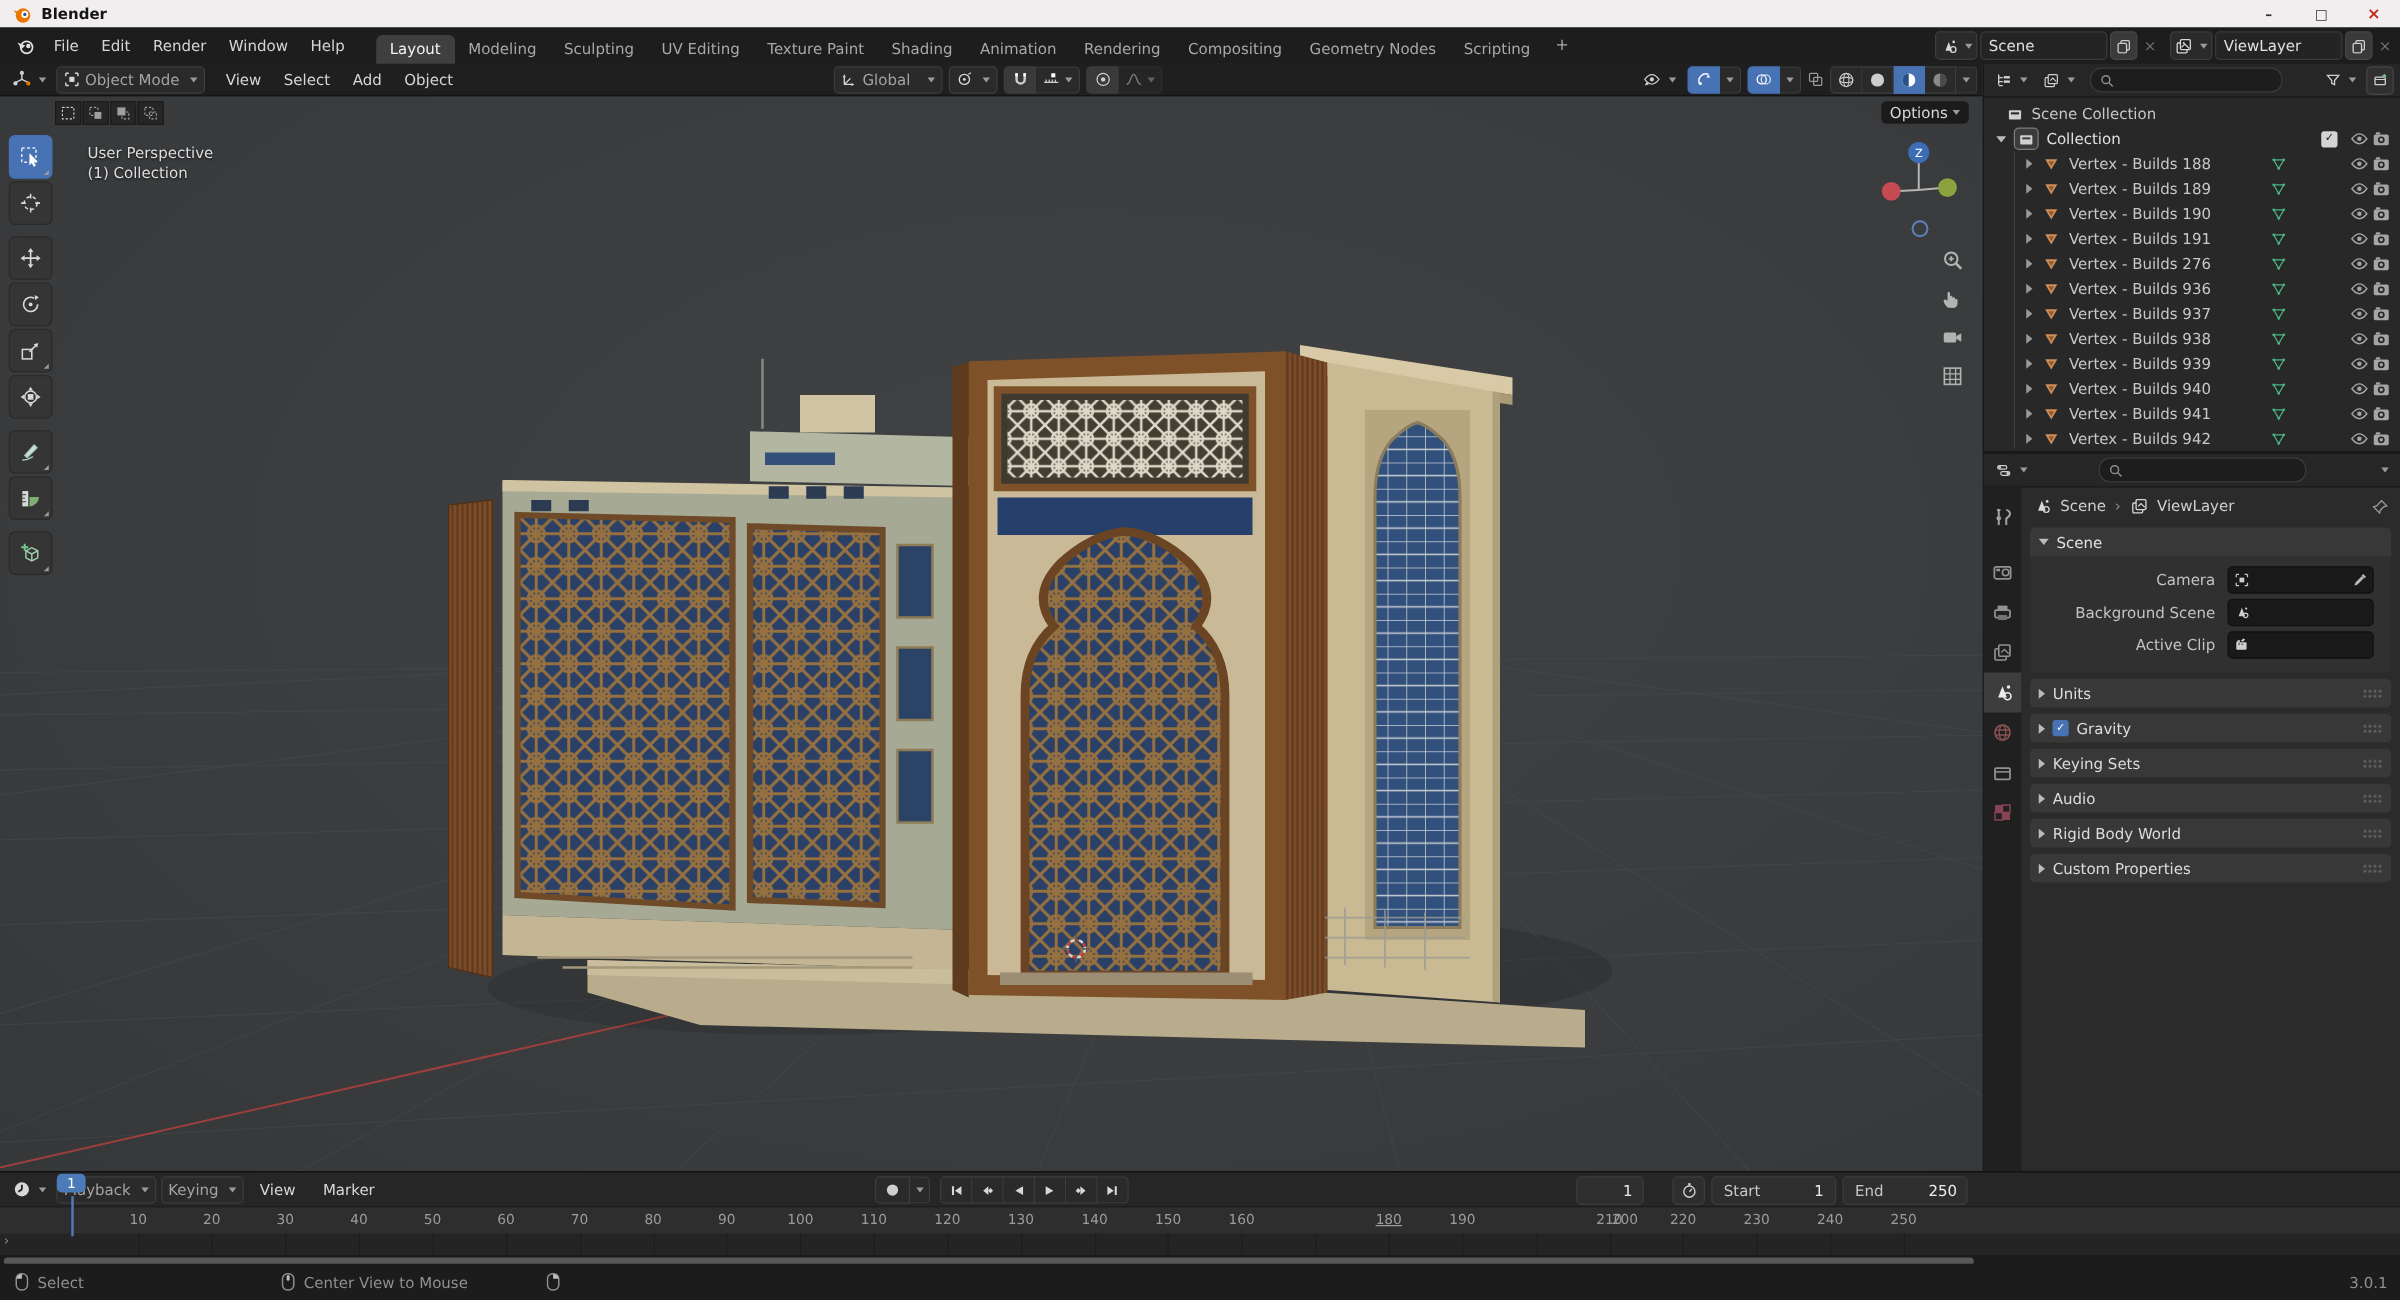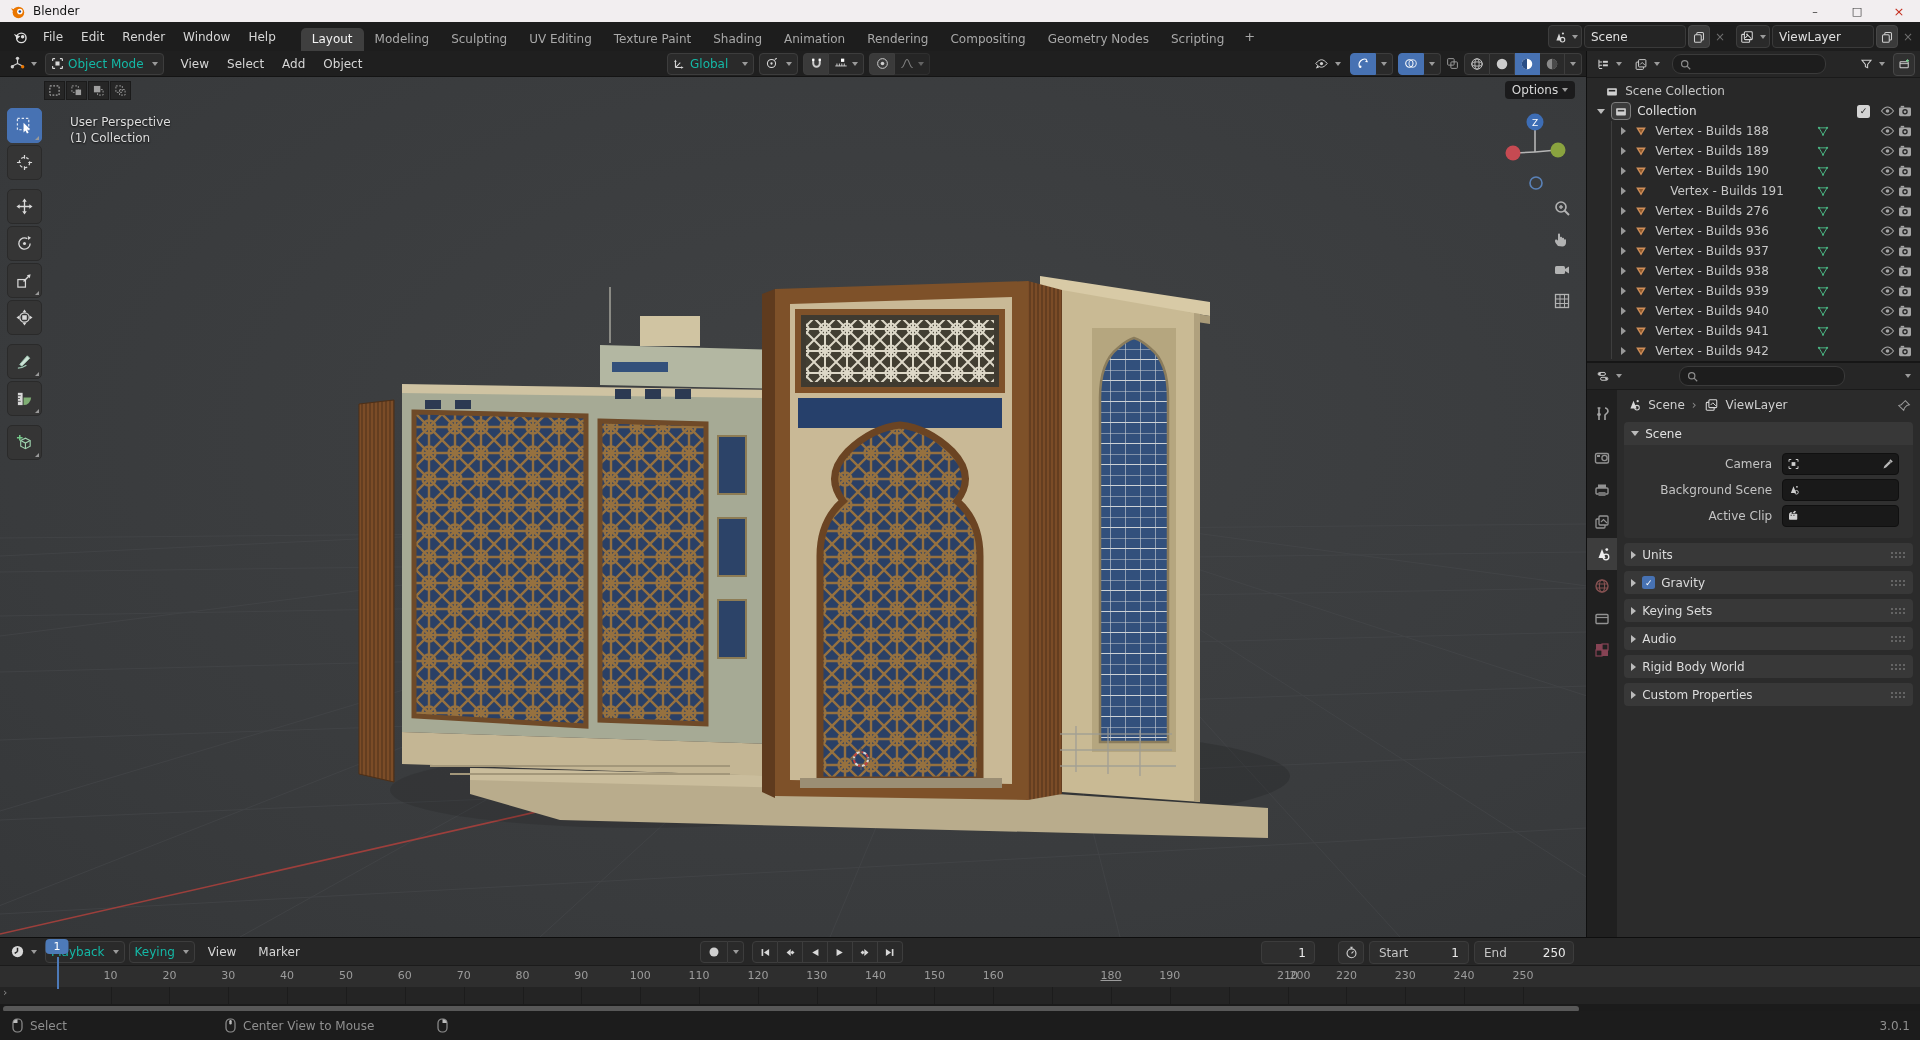--- a/index.html
+++ b/index.html
@@ -5,21 +5,21 @@
   html,body{margin:0;padding:0;background:#000;}
   #app{position:relative;width:1920px;height:1040px;overflow:hidden;background:#1d1d1d;
        font-family:"DejaVu Sans","Liberation Sans",sans-serif;font-size:12px;color:#d0d0d0;
        -webkit-font-smoothing:antialiased;}
   .flex{display:flex;align-items:center;}
   .caret{width:0;height:0;border-left:3.5px solid transparent;border-right:3.5px solid transparent;border-top:4px solid #9b9b9b;display:inline-block;margin-left:4px;}
   .tri-r{width:0;height:0;border-top:4px solid transparent;border-bottom:4px solid transparent;border-left:5px solid #999;display:inline-block;}
   .tri-d{width:0;height:0;border-left:4px solid transparent;border-right:4px solid transparent;border-top:5px solid #bbb;display:inline-block;}
 
   
-  .titlebar{position:absolute;top:0;left:0;right:0;height:22px;background:#f2eef0;color:#151515;display:flex;align-items:center;padding-left:10px;}
+  .titlebar{position:absolute;top:0;left:0;right:0;height:22px;background:#f2eef0;color:#151515;display:flex;align-items:center;padding-left:10px;font-weight:bold;}
   .titlebar .t-label{margin-left:8px;font-size:12px;}
   .win-controls{margin-left:auto;display:flex;height:100%;}
   .win-btn{width:42px;height:100%;display:flex;align-items:center;justify-content:center;font-size:11px;color:#333;}
   .win-btn.close{color:#c42b1c;font-size:13px;}
 
   
   .topbar{position:absolute;top:22px;left:0;right:0;height:29px;background:#1d1d1d;border-bottom:1px solid #0e0e0e;display:flex;align-items:center;padding:0 6px;}
   .menu-item{padding:2px 9px;color:#d6d6d6;border-radius:3px;white-space:nowrap;}
   .ws-tabs{display:flex;align-items:flex-end;margin-left:16px;height:100%;}
   .ws-tab{padding:4px 11px 5px;color:#a8a8a8;border-radius:5px 5px 0 0;white-space:nowrap;}
@@ -29,21 +29,21 @@
   .id-block{display:flex;align-items:center;gap:2px;}
   .icon-drop{display:flex;align-items:center;background:#2a2a2a;border:1px solid #3d3d3d;border-radius:4px;height:21px;padding:0 3px;gap:2px;}
   .id-field{display:flex;align-items:center;background:#242424;border:1px solid #3a3a3a;border-radius:4px;height:21px;padding:0 6px;min-width:88px;color:#e0e0e0;}
   .mini-btn{display:flex;align-items:center;justify-content:center;width:20px;height:21px;background:#3a3a3a;border:1px solid #474747;border-radius:4px;color:#cfcfcf;}
   .mini-x{width:16px;height:21px;display:flex;align-items:center;justify-content:center;color:#6f6f6f;}
 
   
   .main{position:absolute;top:51px;left:0;right:0;height:886px;display:flex;}
   .viewport{position:relative;width:1587px;height:100%;background:#3a3c3e;overflow:hidden;border-right:1px solid #101010;}
   .vp-header{position:absolute;top:0;left:0;right:0;height:25px;background:#1f1f1f;border-bottom:1px solid #141414;display:flex;align-items:center;padding:0 6px;gap:4px;z-index:5;}
-  .hbtn{display:flex;align-items:center;height:20px;background:#2a2a2a;border:1px solid #3d3d3d;border-radius:4px;padding:0 5px;gap:4px;color:#14b8a6;}
+  .hbtn{display:flex;align-items:center;height:20px;background:#2a2a2a;border:1px solid #3d3d3d;border-radius:4px;padding:0 5px;gap:4px;color:#a3a3a3;}
   .hflat{display:flex;align-items:center;height:20px;padding:0 4px;gap:2px;}
   .seg{display:flex;}
   .seg .sbtn{width:24px;height:20px;display:flex;align-items:center;justify-content:center;background:#2a2a2a;border:1px solid #3d3d3d;border-left-width:0;}
   .seg .sbtn:first-child{border-left-width:1px;border-radius:4px 0 0 4px;}
   .seg .sbtn:last-child{border-radius:0 4px 4px 0;}
   .sbtn.on{background:#4772b3;border-color:#4772b3;}
   .vp-canvas{position:absolute;top:25px;left:0;right:0;bottom:0;background:radial-gradient(ellipse at 55% 42%, #404244 0%, #393b3d 70%, #353739 100%);}
   .vp-overlay-text{position:absolute;left:70px;top:63px;color:#dedede;text-shadow:0 1px 2px rgba(0,0,0,.8);line-height:16px;z-index:4;}
   .options-pill{position:absolute;top:30px;right:11px;height:18px;display:flex;align-items:center;background:rgba(24,24,24,.9);border-radius:4px;padding:0 7px;color:#d8d8d8;z-index:4;}
   .selmode-row{position:absolute;left:44px;top:30px;display:flex;gap:1px;z-index:4;}
@@ -805,21 +805,21 @@
               </div>
 
               <div class="orow">
                 <span class="tri-r" style="margin-left:30px;"></span>
                 <span class="oicon" style="margin-left:6px;">
                   <svg width="14" height="13" viewBox="0 0 16 16">
                     <path d="M2 3 H14 L8 13 Z" fill="#cf8d57"></path>
                     <path d="M5.2 5 H10.8 L8 9.8 Z" fill="#8f5a2e"></path>
                   </svg>
                 </span>
-                <span style="margin-left:20px;">Vertex - Builds 191</span>
+                <span style="margin-left:5px;">Vertex - Builds 191</span>
                 <span class="grow"></span>
                 <span class="oicon" style="margin-right:46px;">
                   <svg width="14" height="13" viewBox="0 0 16 16">
                     <path d="M3 3.5 H13 L8 12 Z" fill="none" stroke="#4ab583" stroke-width="1.2"></path>
                     <circle cx="3" cy="3.5" r="1.3" fill="#4ab583"></circle>
                     <circle cx="13" cy="3.5" r="1.3" fill="#4ab583"></circle>
                     <circle cx="8" cy="12" r="1.3" fill="#4ab583"></circle>
                   </svg>
                 </span>
                 <span class="oicon">

